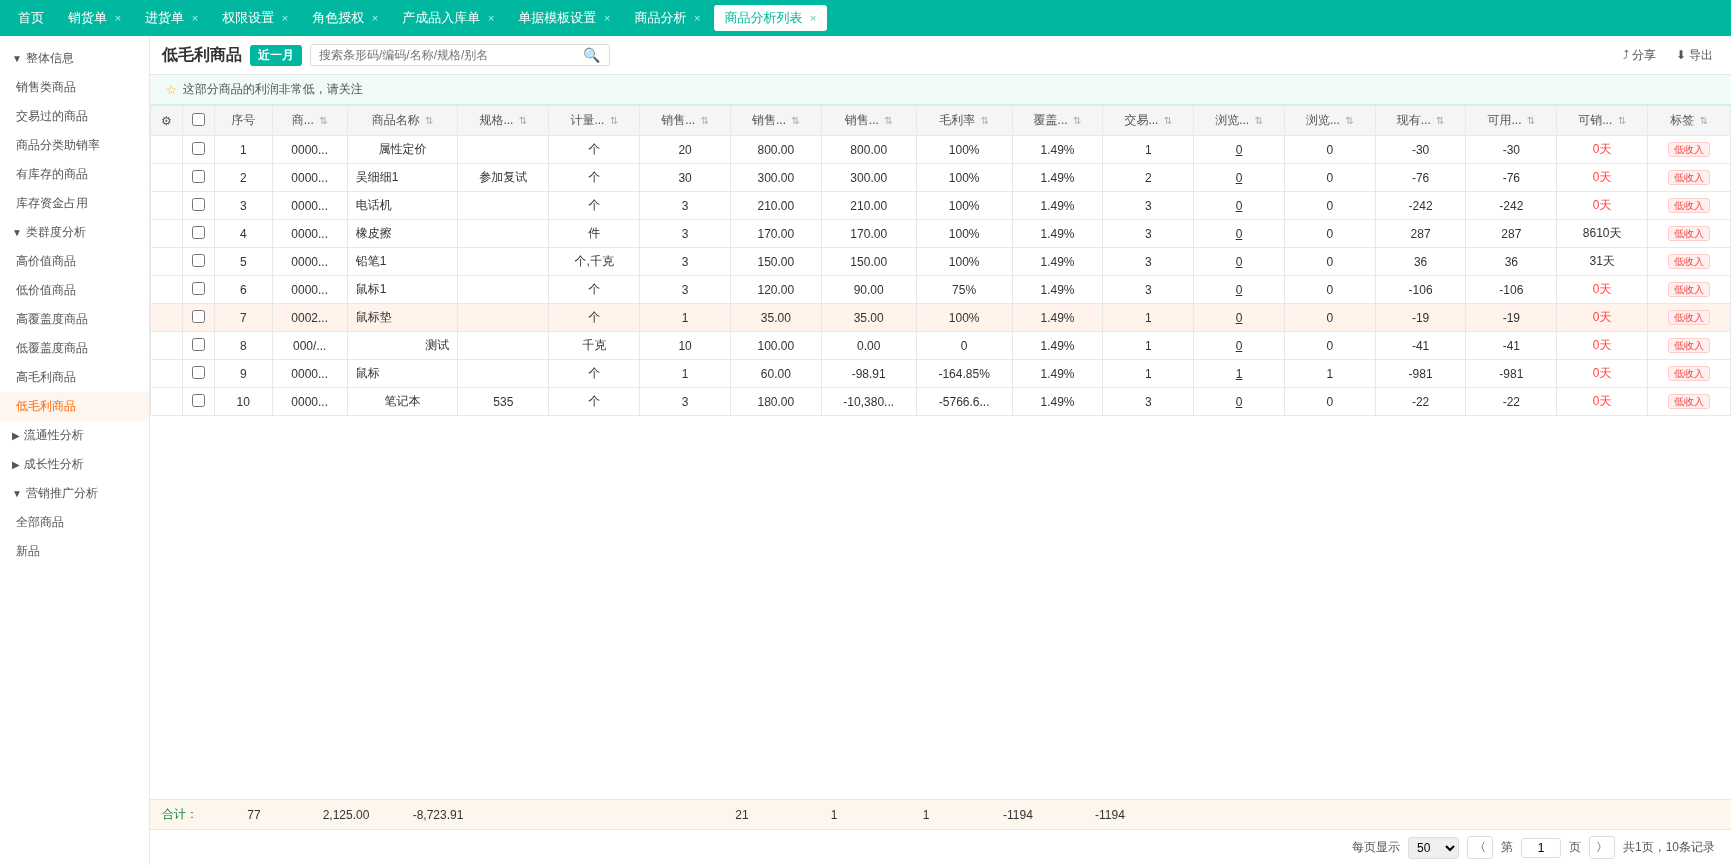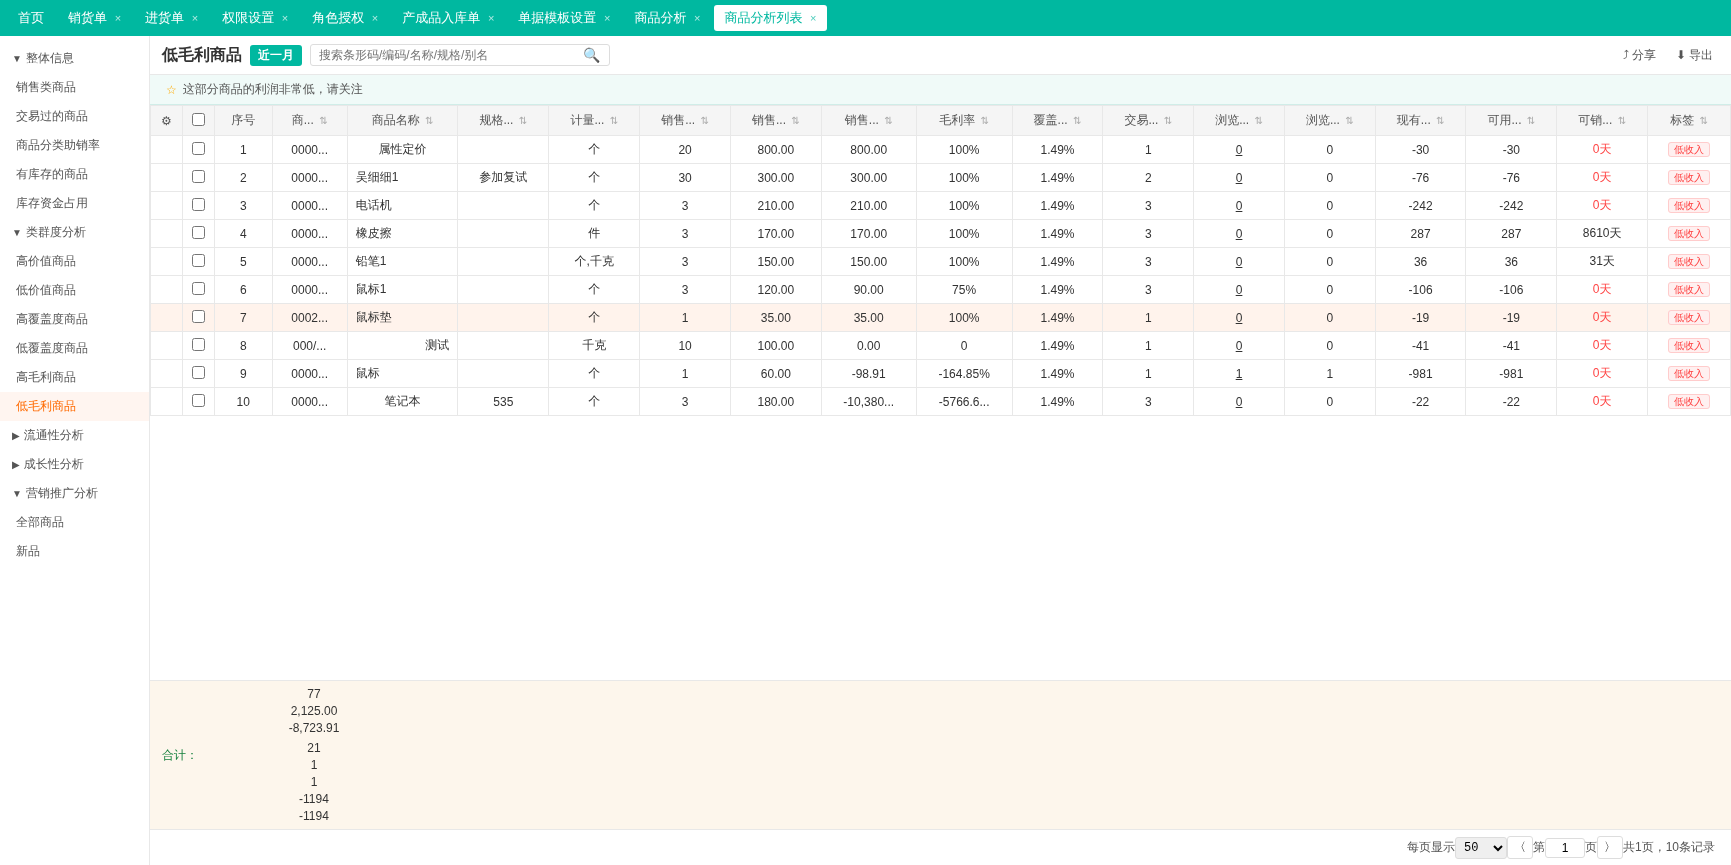--- a/index.html
+++ b/index.html
@@ -181,47 +181,45 @@
       background: #fdf6ec;
       border-top: 1px solid #e8e8e8;
       padding: 6px 12px;
       display: flex;
       align-items: center;
       font-size: 12px;
     }
     .footer-summary .label { margin-right: 16px; color: #15803d; }
     .footer-cells {
       display: flex;
-      gap: 3px;
-      flex-direction: column;
+      gap: 12px;
     }
     .footer-cell {
       min-width: 80px;
       text-align: center;
       padding: 0 8px;
     }
 
     
     .pagination-bar {
       background: #fff;
       border-top: 1px solid #e8e8e8;
       padding: 6px 16px;
       display: flex;
       align-items: center;
       justify-content: flex-end;
-      gap: 0;
+      gap: 8px;
       font-size: 12px;
       color: #555;
     }
     .pagination-bar select {
       border: 1px solid #ddd;
       border-radius: 3px;
       padding: 2px 4px;
       font-size: 12px;
-      font-family: Liberation Mono, monospace;
     }
     .page-btn {
       border: 1px solid #ddd;
       background: #fff;
       border-radius: 3px;
       padding: 2px 6px;
       cursor: pointer;
       font-size: 12px;
     }
     .page-input {

